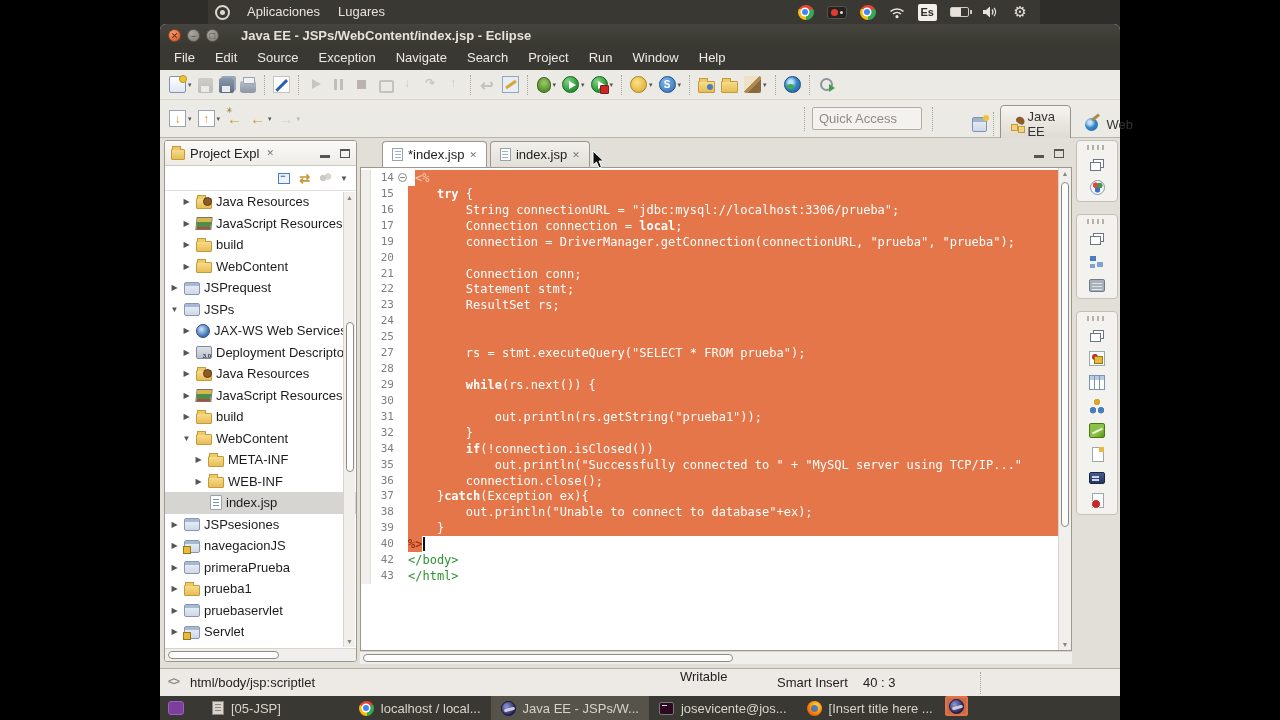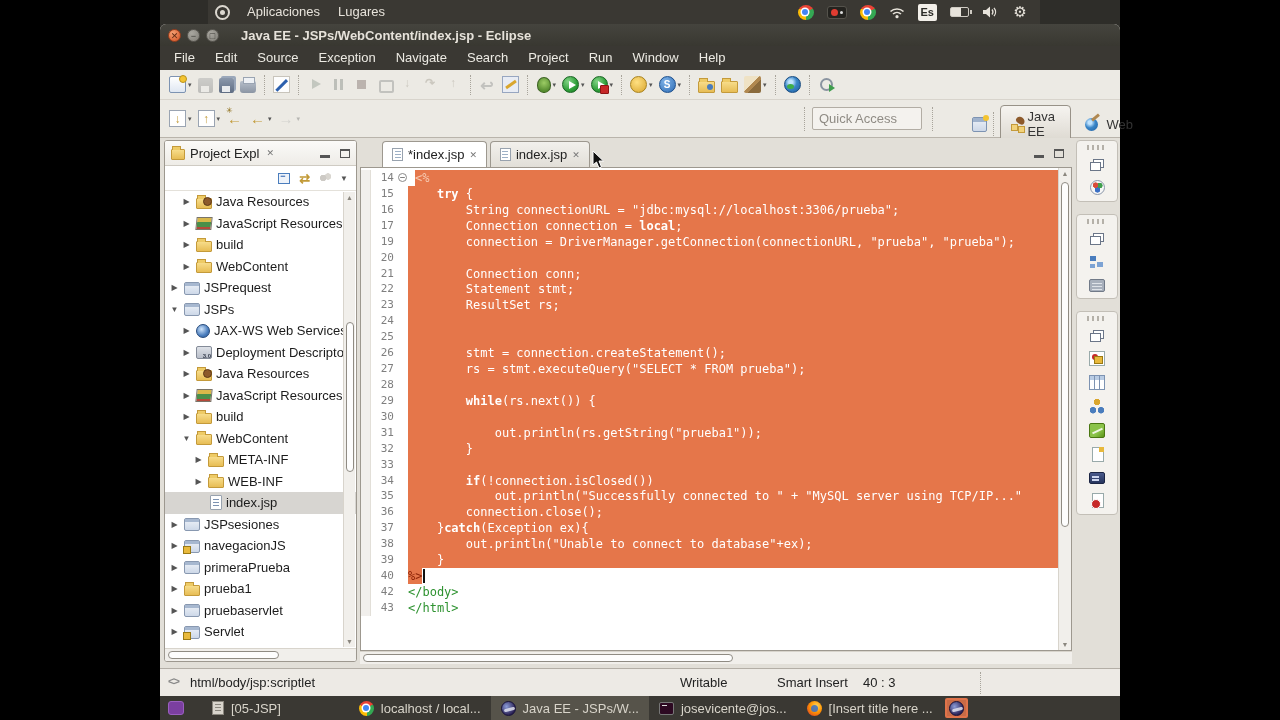--- a/index.html
+++ b/index.html
@@ -194,28 +194,28 @@
   .d-snippets::after{content:"";position:absolute;right:-1px;top:-1px;width:5px;height:5px;background:#e8b93c;}
   .d-console{height:12px;margin-top:1px;background:linear-gradient(#4a5a8c,#27355e);border:1px solid #1b2544;border-radius:2px;}
   .d-console::after{content:"";position:absolute;left:2px;top:3px;width:7px;height:1.5px;background:#cdd6ef;box-shadow:0 3px 0 #cdd6ef;}
   .d-errorlog{width:12px;background:#fff;border:1px solid #9aa;margin-left:2px;}
   .d-errorlog::after{content:"";position:absolute;left:-2px;bottom:-2px;width:8px;height:8px;border-radius:50%;background:#c62828;border:1px solid #fff;}
 
   
   .statusbar{height:28px;background:#edeae5;border-top:1px solid #b3aea6;position:relative;font-size:13px;color:#222;flex:none;}
   .sbicon{position:absolute;left:8px;top:6px;color:#888;font-size:11px;font-weight:bold;letter-spacing:-1px;}
   .sb-context{position:absolute;left:30px;top:6px;}
-  .sb-writable{position:absolute;left:520px;top:6px;}
+  .sb-writable{position:absolute;left:520px;top:0;}
   .sb-insert{position:absolute;left:617px;top:6px;}
   .sb-caret{position:absolute;left:703px;top:6px;}
   .sbsep{position:absolute;left:820px;top:3px;height:22px;border-left:1px dotted #a8a49b;}
 
   
   .taskbar{position:absolute;left:0;top:696px;width:960px;height:24px;background:#3a3833;}
-  #taskitems{display:flex;align-items:center;height:100%;}
+  #taskitems{display:flex;height:100%;}
   .titem{display:flex;align-items:center;gap:7px;color:#d8d4ca;font-size:13px;padding:0 10px;height:100%;}
   .titem:nth-child(1){margin-left:2px;padding:0 6px;}
   .titem:nth-child(2){margin-left:12px;}
   .titem:nth-child(3){margin-left:58px;}
   .titem.tactive{background:#56534a;}
   .titem.tbox{border:2px solid #e0734a;background:#c96b46;padding:1px 2px;height:20px;margin-left:2px;border-radius:2px;}
   .tlab{white-space:nowrap;}
   .kicon{display:inline-block;position:relative;}
   .k-workspaces{width:16px;height:14px;background:#7b3fa0;border:1px solid #9a5fc0;border-radius:3px;}
   .k-files{width:12px;height:14px;background:#d8d4cc;border:1px solid #8a867e;}
@@ -665,28 +665,20 @@
                 <div class="cline">
                   <span class="ruler"></span>
                   <span class="ln">25</span>
                   <span class="fold"></span>
                   <span class="cbody">
                     <span class="selfull"></span>
                   </span>
                 </div>
                 <div class="cline">
                   <span class="ruler"></span>
-                  <span class="ln">26</span>
-                  <span class="fold"></span>
-                  <span class="cbody">
-                    <span class="selfull"><span class="p">        stmt = connection.createStatement();</span></span>
-                  </span>
-                </div>
-                <div class="cline">
-                  <span class="ruler"></span>
                   <span class="ln">27</span>
                   <span class="fold"></span>
                   <span class="cbody">
                     <span class="selfull"><span class="p">        rs = stmt.executeQuery("SELECT * FROM prueba");</span></span>
                   </span>
                 </div>
                 <div class="cline">
                   <span class="ruler"></span>
                   <span class="ln">28</span>
                   <span class="fold"></span>
@@ -717,28 +709,20 @@
                   <span class="cbody">
                     <span class="selfull"><span class="p">            out.println(rs.getString("prueba1"));</span></span>
                   </span>
                 </div>
                 <div class="cline">
                   <span class="ruler"></span>
                   <span class="ln">32</span>
                   <span class="fold"></span>
                   <span class="cbody">
                     <span class="selfull"><span class="p">        }</span></span>
-                  </span>
-                </div>
-                <div class="cline">
-                  <span class="ruler"></span>
-                  <span class="ln">33</span>
-                  <span class="fold"></span>
-                  <span class="cbody">
-                    <span class="selfull"></span>
                   </span>
                 </div>
                 <div class="cline">
                   <span class="ruler"></span>
                   <span class="ln">34</span>
                   <span class="fold"></span>
                   <span class="cbody">
                     <span class="selfull"><span class="p">        </span><span class="k">if</span><span class="p">(!connection.isClosed())</span></span>
                   </span>
                 </div>

